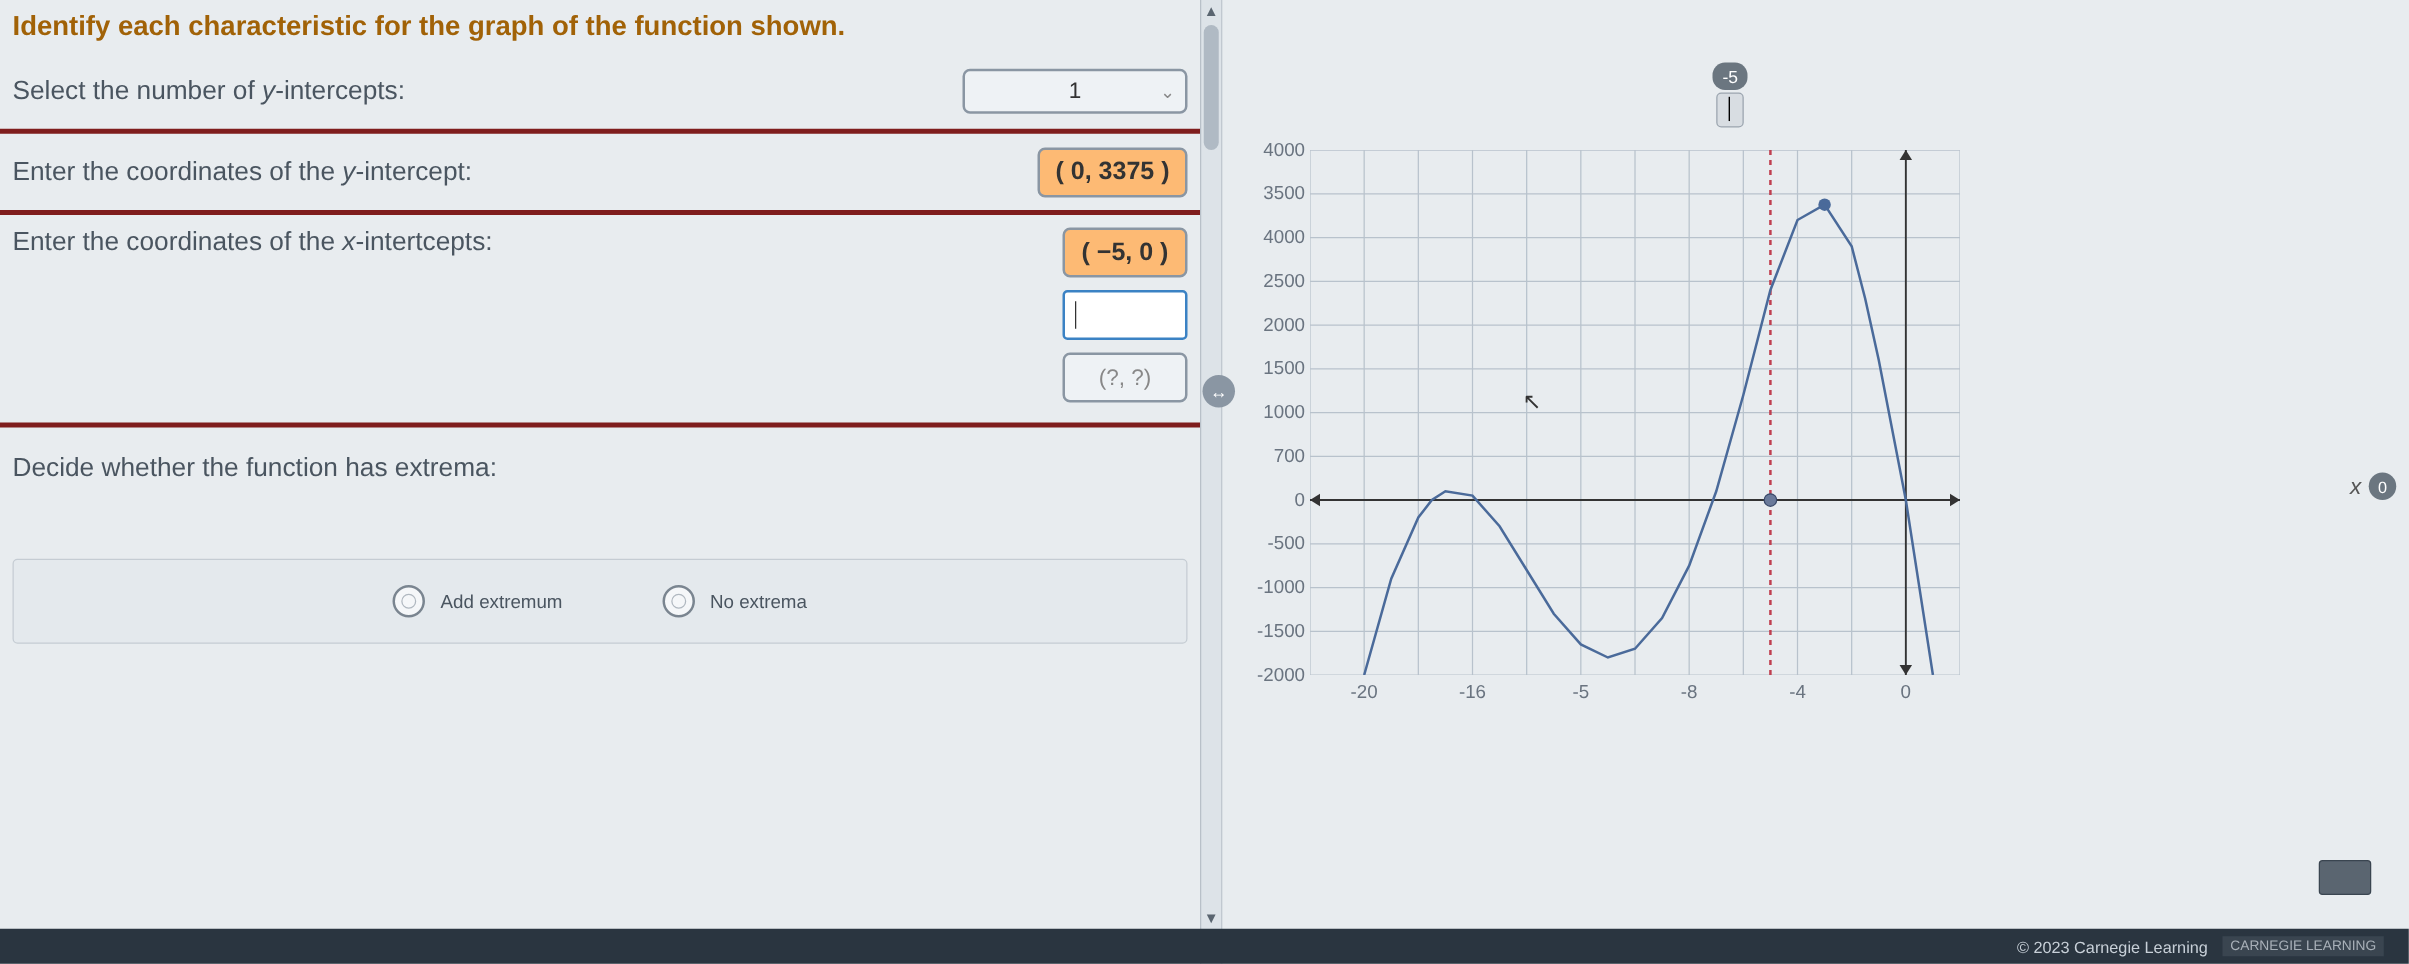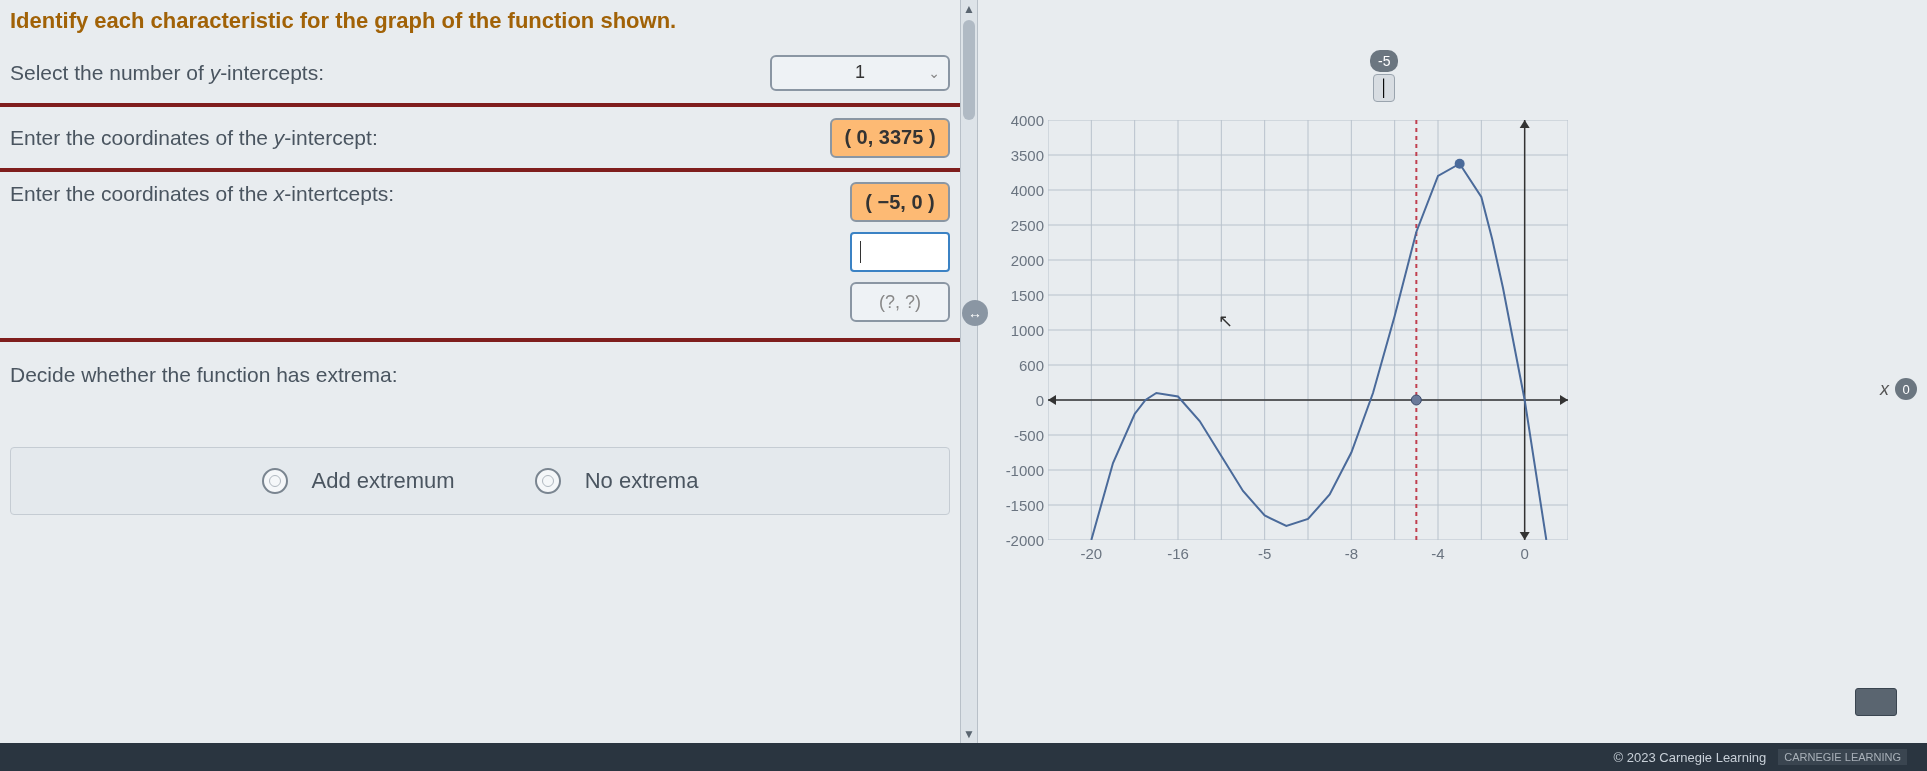--- a/index.html
+++ b/index.html
@@ -116,22 +116,22 @@
     justify-content: center;
     border: 1px solid #c5ccd3;
     border-radius: 4px;
     margin-left: 10px;
     margin-right: 10px;
     background: #e4e9ed;
   }
   .radio-opt {
     display: flex;
     align-items: center;
-    gap: 24px;
-    font-size: 22px;
+    gap: 12px;
+    font-size: 15px;
     color: #4a5560;
   }
   .radio-circle {
     width: 26px;
     height: 26px;
     border: 2px solid #7a8590;
     border-radius: 50%;
     display: flex;
     align-items: center;
     justify-content: center;
@@ -379,21 +379,21 @@
     </div>
 
     <div class="y-ticks" id="yTicks">
         <div class="y-tick" style="top: 0px;">4000</div>
         <div class="y-tick" style="top: 35px;">3500</div>
         <div class="y-tick" style="top: 70px;">4000</div>
         <div class="y-tick" style="top: 105px;">2500</div>
         <div class="y-tick" style="top: 140px;">2000</div>
         <div class="y-tick" style="top: 175px;">1500</div>
         <div class="y-tick" style="top: 210px;">1000</div>
-        <div class="y-tick" style="top: 245px;">600</div>
+        <div class="y-tick" style="top: 245px;">700</div>
         <div class="y-tick" style="top: 280px;">0</div>
         <div class="y-tick" style="top: 315px;">-500</div>
         <div class="y-tick" style="top: 350px;">-1000</div>
         <div class="y-tick" style="top: 385px;">-1500</div>
         <div class="y-tick" style="top: 420px;">-2000</div>
       </div>
     <div class="x-ticks" id="xTicks">
         <div class="x-tick" style="left: 43.3333px;">-20</div>
         <div class="x-tick" style="left: 130px;">-16</div>
         <div class="x-tick" style="left: 216.667px;">-5</div>

